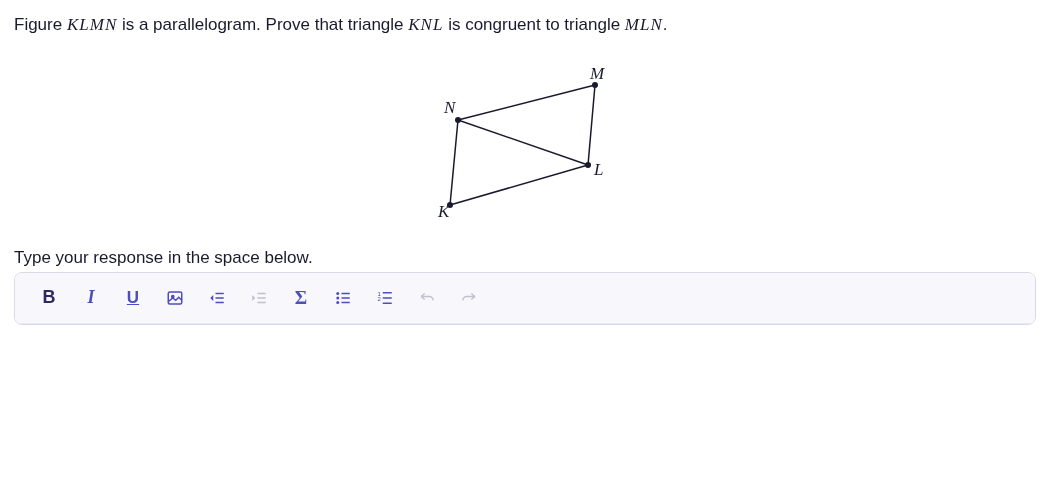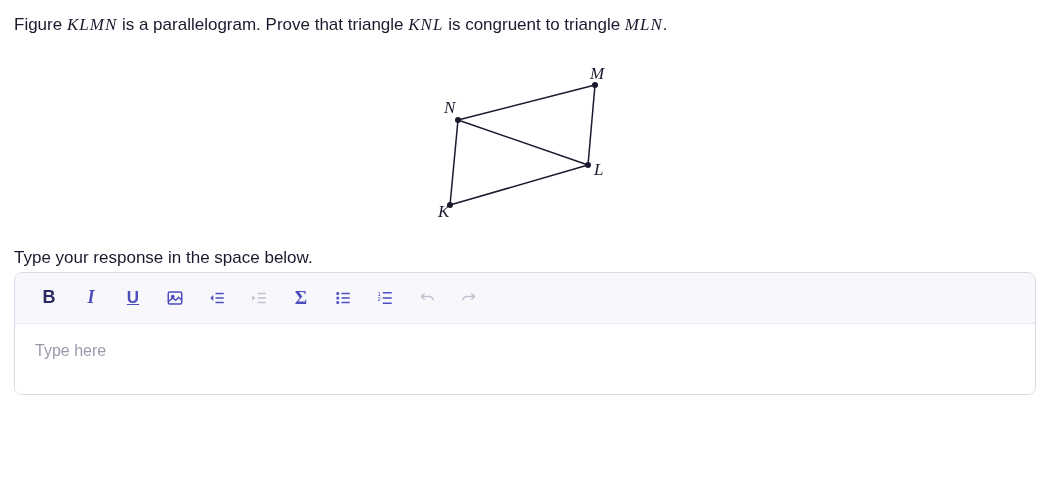--- a/index.html
+++ b/index.html
@@ -203,16 +203,13 @@
       <svg viewBox="0 0 24 24" fill="none" stroke="#c0c0d0" stroke-width="2">
         <path d="M4 10 L9 6 M4 10 L9 14 M4 10 H15 a5 5 0 0 1 5 5"></path>
       </svg>
     </button>
     <button class="toolbar-btn disabled">
       <svg viewBox="0 0 24 24" fill="none" stroke="#c0c0d0" stroke-width="2">
         <path d="M20 10 L15 6 M20 10 L15 14 M20 10 H9 a5 5 0 0 0 -5 5"></path>
       </svg>
     </button>
   </div>
-  <div class="editor-area">
-    <span class="placeholder">Type here</span>
-  </div>
 </div>
 
 </body></html>

